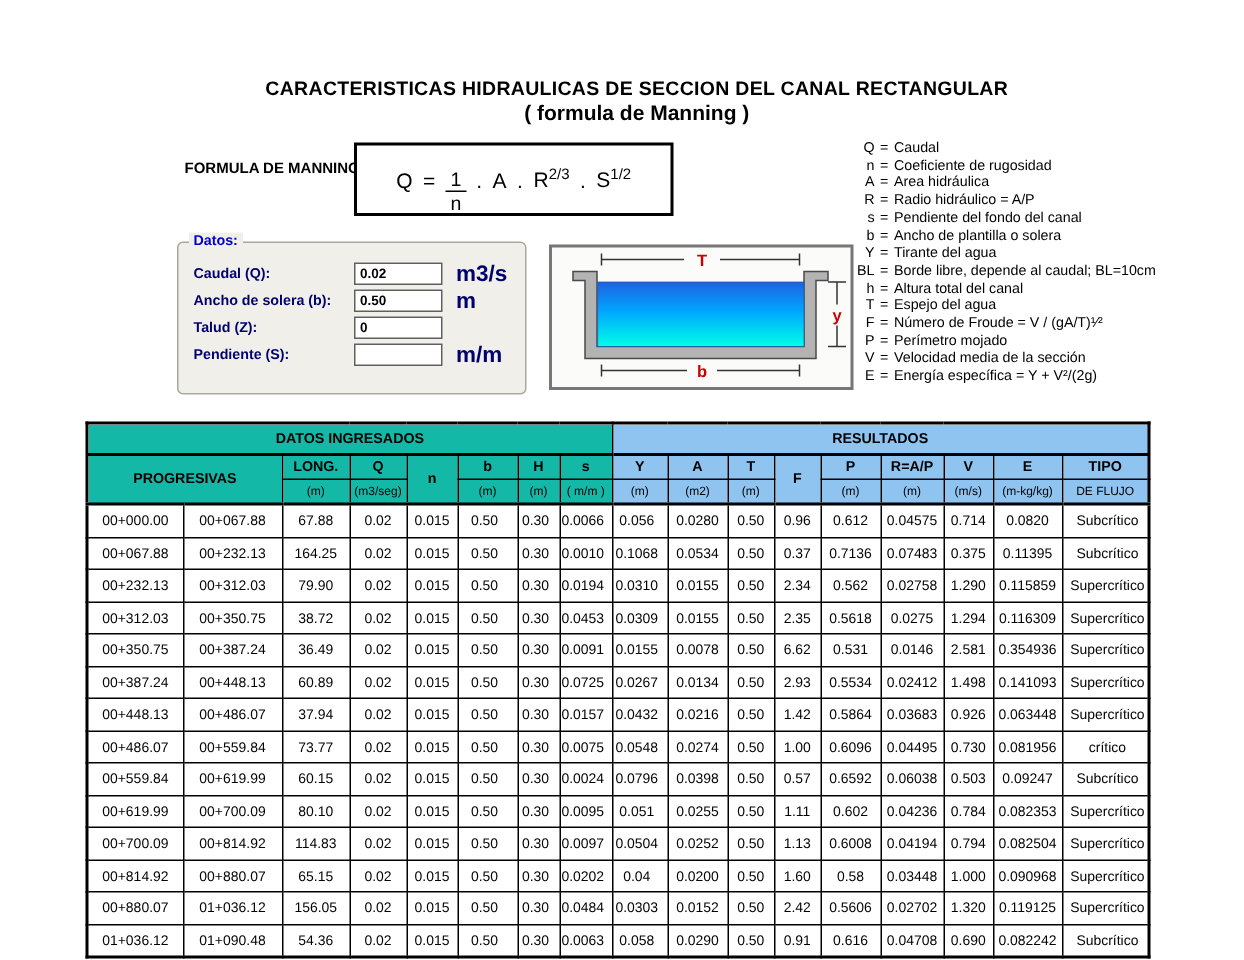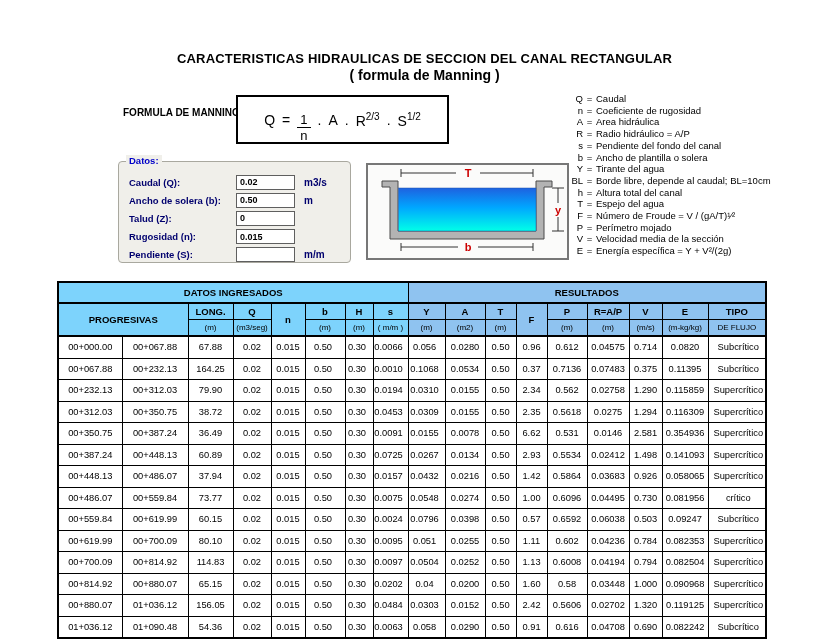--- a/index.html
+++ b/index.html
@@ -30,33 +30,33 @@
 
   
   .datos{position:absolute;left:118px;top:161px;width:233px;height:102px;background:#F0EFEA;
          border:1px solid #A9A89F;border-radius:4px;box-sizing:border-box;padding-top:11px;}
   .datos-title{position:absolute;top:-7px;left:7px;background:#F0EFEA;padding:0 3px;
                font-weight:bold;font-size:9.5px;color:#0000C8;line-height:12px;}
   .datos-row{display:flex;align-items:center;height:18.2px;}
   .datos-label{width:107px;padding-left:10px;font-weight:bold;font-size:9.5px;color:#00006E;flex:none;}
   .datos-input{width:54px;height:13px;border:1px solid #5f5f5f;background:#fff;font-weight:bold;
                font-size:9px;padding:0 0 0 3px;font-family:inherit;box-sizing:content-box;}
-  .datos-unit{margin-left:9px;font-weight:bold;font-size:10px;color:#00006E;}
+  .datos-unit{margin-left:9px;font-weight:bold;font-size:15px;color:#00006E;}
 
   
   .diagram{position:absolute;left:366px;top:163px;width:203px;height:97px;border:2px solid #777;
            background:#FBFBFA;box-sizing:border-box;}
   .diagram svg{display:block;}
   .dim-label{fill:#CC0000;font-weight:bold;font-size:11px;font-family:"Liberation Sans","DejaVu Sans",sans-serif;}
 
   
   .maintable{position:absolute;left:57px;top:281px;width:708px;border-collapse:collapse;
              table-layout:fixed;border:2px solid #000;}
   .maintable th,.maintable td{border:1px solid #000;overflow:hidden;white-space:nowrap;padding:0;}
-  .gray{background:#7dd3fc;}
+  .gray{background:#14b8a6;}
   .blue{background:#8FC3F0;}
   tr.band th{height:19px;font-size:9.5px;font-weight:bold;border-bottom:2px solid #000;}
   tr.names th{height:15px;font-size:9.5px;font-weight:bold;}
   tr.units th{height:15px;font-size:8px;font-weight:normal;}
   .maintable tbody td{height:20.5px;font-size:9.3px;text-align:center;vertical-align:middle;}
   .maintable tbody tr:first-child td{border-top:2px solid #000;}
   td.r{text-align:right;padding-right:4px;}
   td.l{text-align:left;padding-left:3px;font-size:9px;}
   .div-l{border-left:2px solid #000;}
 </style>
@@ -167,24 +167,20 @@
           <span class="datos-unit">m3/s</span>
         </div>
         <div class="datos-row">
           <span class="datos-label">Ancho de solera (b):</span>
           <input class="datos-input" type="text" value="0.50" style="">
           <span class="datos-unit">m</span>
         </div>
         <div class="datos-row">
           <span class="datos-label">Talud (Z):</span>
           <input class="datos-input" type="text" value="0" style="">
-        </div>
-        <div class="datos-row">
-          <span class="datos-label">Rugosidad (n):</span>
-          <input class="datos-input" type="text" value="0.015" style="">
         </div>
         <div class="datos-row">
           <span class="datos-label">Pendiente (S):</span>
           <input class="datos-input" type="text" style="">
           <span class="datos-unit">m/m</span>
         </div>
       </div>
   </div>
 
   <div class="diagram">
@@ -410,21 +406,21 @@
           <td class="r">0.50</td>
           <td class="r">0.30</td>
           <td class="r">0.0157</td>
           <td class="r div-l">0.0432</td>
           <td class="c">0.0216</td>
           <td class="c">0.50</td>
           <td class="c">1.42</td>
           <td class="c">0.5864</td>
           <td class="c">0.03683</td>
           <td class="c">0.926</td>
-          <td class="c">0.058065</td>
+          <td class="c">0.063448</td>
           <td class="l">Supercrítico</td>
         </tr>
         <tr>
           <td class="c">00+486.07</td>
           <td class="c">00+559.84</td>
           <td class="c">73.77</td>
           <td class="c">0.02</td>
           <td class="c">0.015</td>
           <td class="r">0.50</td>
           <td class="r">0.30</td>

